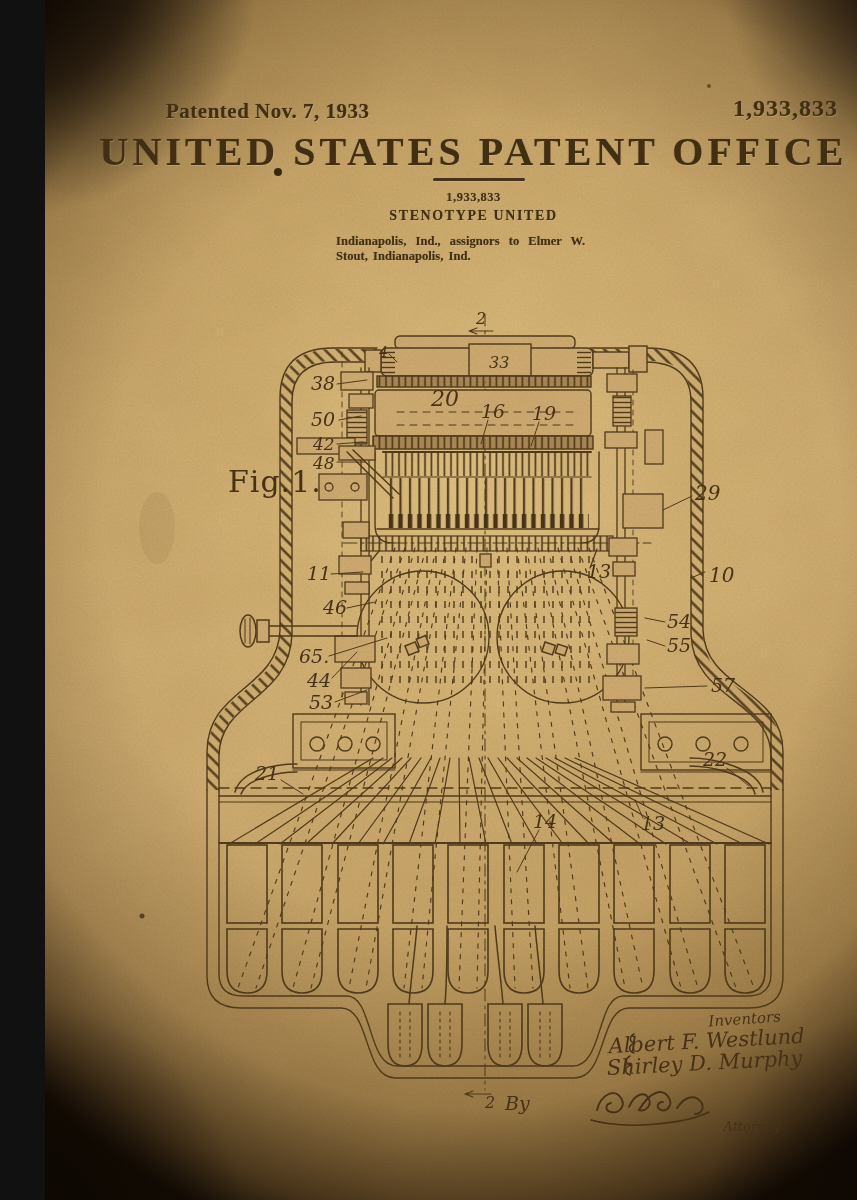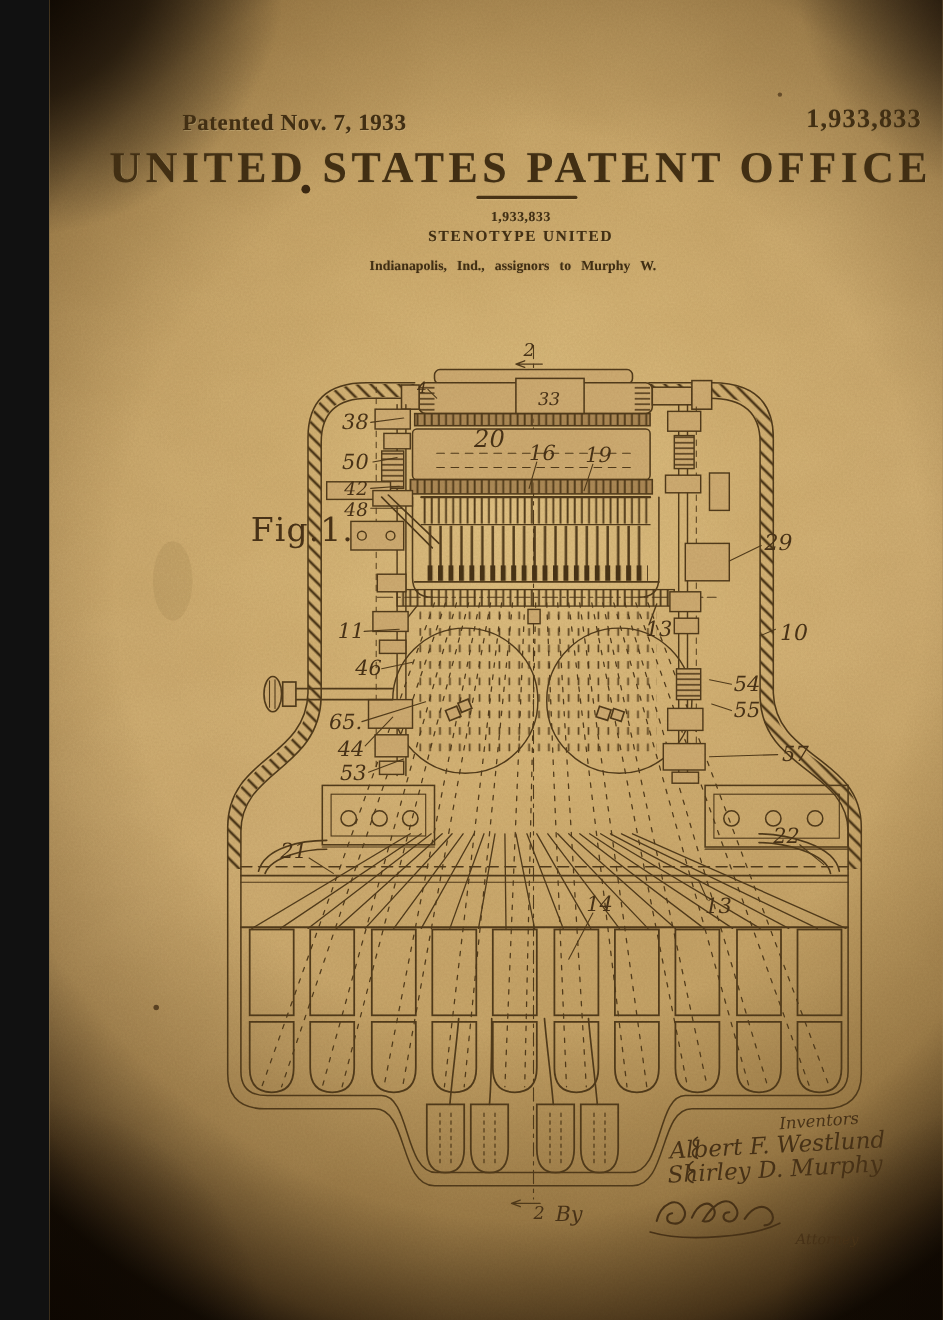--- a/index.html
+++ b/index.html
@@ -36,21 +36,22 @@
 
 <div class="page">
 
   <div class="ink hdr-left">Patented Nov. 7, 1933</div>
   <div class="ink hdr-num">1,933,833</div>
   <div class="ink office">UNITED STATES PATENT OFFICE</div>
   <div class="divider"></div>
   <div class="ink cnum">1,933,833</div>
   <div class="ink ctitle">STENOTYPE UNITED</div>
   <div class="ink inv">
-    <div class="l2">Indianapolis, Ind., assignors to Murphy W.</div>
+    <div class="l2">Indianapolis, Ind., assignors to Elmer W.</div>
+    <div class="l3">Stout, Indianapolis, Ind.</div>
   </div>
 
   <svg class="drawing" width="857" height="1200" viewBox="0 0 857 1200">
     <defs>
       <pattern id="hatch" width="9" height="9" patternUnits="userSpaceOnUse" patternTransform="rotate(45)">
         <line x1="0" y1="4.5" x2="9" y2="4.5" stroke="#533d1c" stroke-width="2.4"></line>
       </pattern>
       <pattern id="vticks" width="6.5" height="30" patternUnits="userSpaceOnUse">
         <line x1="3" y1="0" x2="3" y2="30" stroke="#533d1c" stroke-width="1.7"></line>
       </pattern>

